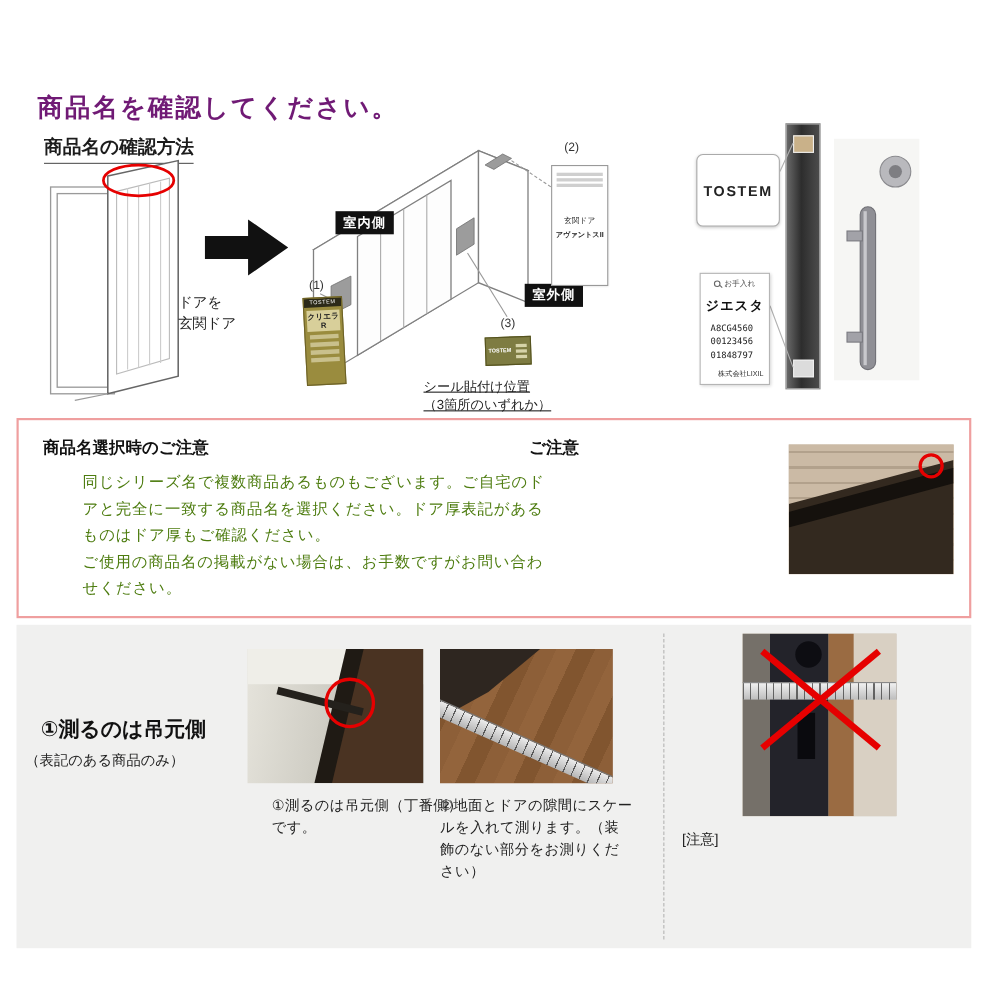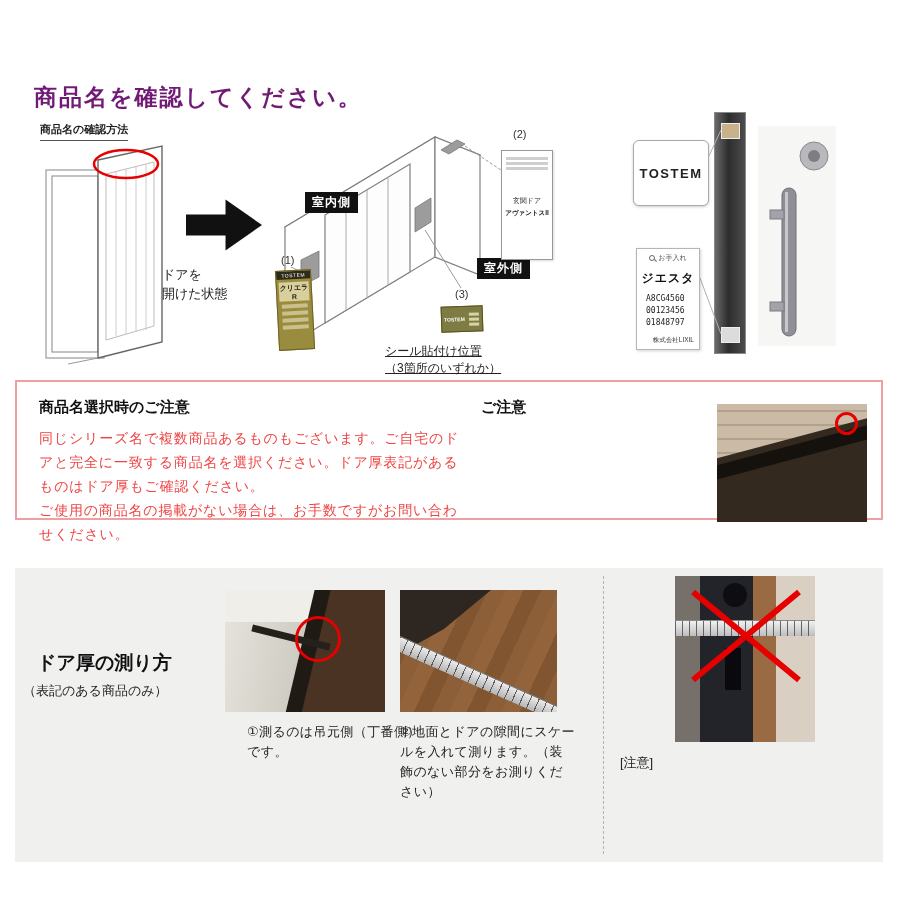--- a/index.html
+++ b/index.html
@@ -2,21 +2,21 @@
 <html><head>
 <meta charset="utf-8">
 <style>
   * { margin:0; padding:0; box-sizing:border-box; }
   body { background:#ffffff; font-family:"Liberation Sans","DejaVu Sans",sans-serif; }
   .page { position:relative; width:900px; height:900px; background:#fff; overflow:hidden; color:#222; }
 
   
   .main-title { position:absolute; left:34px; top:82px; font-size:23px; font-weight:bold;
                 color:#701a75; letter-spacing:2px; }
-  .method-heading { position:absolute; left:40px; top:122px; font-size:11px; font-weight:bold;
+  .method-heading { position:absolute; left:40px; top:122px; font-size:17px; font-weight:bold;
                     color:#1c1c1c; border-bottom:1px solid #555; padding-bottom:3px; }
 
   
   .door-sketch { position:absolute; left:40px; top:140px; }
   .door-state-caption { position:absolute; left:162px; top:266px; font-size:13px; color:#222;
                         white-space:pre-line; line-height:1.45; }
   .big-arrow { position:absolute; left:186px; top:196px; width:76px; height:58px; background:#111;
                clip-path:polygon(0% 32%,52% 32%,52% 6%,100% 50%,52% 94%,52% 68%,0% 68%); }
 
   .iso { position:absolute; left:265px; top:112px; width:292px; height:268px; }
@@ -62,26 +62,26 @@
                 border:1px solid #b5b5b5; box-shadow:1px 1px 3px rgba(0,0,0,.18); padding:4px 3px; }
   .care-row { display:flex; align-items:center; justify-content:center; gap:3px; font-size:7px; color:#555; }
   .mag-icon { width:6px; height:6px; border:1px solid #666; border-radius:50%; position:relative; }
   .mag-icon::after { content:""; position:absolute; left:4px; top:4px; width:3px; height:1px;
                      background:#666; transform:rotate(45deg); }
   .card-name { font-size:12px; font-weight:bold; text-align:center; letter-spacing:1px; margin:7px 0 6px; color:#111; }
   .card-codes { font-family:"DejaVu Sans Mono",monospace; font-size:8px; line-height:1.5; color:#222; padding-left:6px; }
   .card-company { font-size:6.5px; color:#333; text-align:right; margin-top:7px; padding-right:2px; }
 
   
-  .notice-box { position:absolute; left:15px; top:380px; width:868px; height:140px;
+  .notice-box { position:absolute; left:15px; top:380px; width:868px; height:182px;
                 border:2px solid #EF9F9F; background:#fff; }
   .nb-heading { position:absolute; font-size:15px; font-weight:bold; color:#111; }
   .nb-h-left { left:22px; top:16px; } .nb-h-right { left:464px; top:16px; }
-  .nb-body { position:absolute; font-size:14px; color:#ef4444; line-height:1.72; letter-spacing:0.8px;
-             white-space:pre-line; }
+  .nb-body { position:absolute; font-size:14px; color:#4d7c0f; line-height:1.72; letter-spacing:0.8px;
+             white-space:pre-line;margin-left:36px; }
   .nb-b-left { left:22px; top:44px; width:430px; }
   .nb-b-right { left:464px; top:44px; width:234px; }
   .notice-photo { position:absolute; left:700px; top:22px; width:150px; height:118px; overflow:hidden; background:#c7b6a1; }
   .np-brick { position:absolute; inset:0; background:repeating-linear-gradient(0deg,#cbbaa5 0 12px,#b2a18c 12px 14px); }
   .np-door  { position:absolute; inset:0; background:#33291f; clip-path:polygon(0 46%,100% 12%,100% 100%,0 100%); }
   .np-frame { position:absolute; inset:0; background:#15110d; clip-path:polygon(0 52%,100% 18%,100% 30%,0 64%); }
   .ring { position:absolute; border:3px solid #E60000; border-radius:50%; }
   .np-ring { left:118px; top:8px; width:23px; height:23px; }
 
   
@@ -138,21 +138,21 @@
     <g stroke="#cccccc" stroke-width="1">
       <line x1="76" y1="31" x2="76" y2="196"></line>
       <line x1="86" y1="29" x2="86" y2="194"></line>
       <line x1="96" y1="27" x2="96" y2="192"></line>
       <line x1="106" y1="25" x2="106" y2="190"></line>
     </g>
     <line x1="58" y1="218" x2="28" y2="224" stroke="#999999"></line>
     <ellipse cx="86" cy="24" rx="32" ry="14" fill="none" stroke="#E60000" stroke-width="2.5"></ellipse>
   </svg>
   <div class="door-state-caption">ドアを
-開けた状態</div>
+玄関ドア</div>
 
   <div class="big-arrow"></div>
 
   <div class="iso">
     <svg class="frame-art" width="292" height="268" viewBox="0 0 292 268">
       <g fill="#ffffff" stroke="#808080" stroke-width="1.2">
         <polygon points="20,115 170,25 215,43 65,133"></polygon>
         <polygon points="20,115 170,25 170,145 20,235"></polygon>
         <polygon points="170,25 215,43 215,163 170,145"></polygon>
       </g>
@@ -250,21 +250,21 @@
     <div class="nb-heading nb-h-right">ご注意</div>
     <div class="notice-photo">
       <div class="np-brick"></div>
       <div class="np-door"></div>
       <div class="np-frame"></div>
       <div class="ring np-ring"></div>
     </div>
   </div>
 
   <div class="measure-section">
-    <div class="ms-heading">ドア厚の測り方</div>
+    <div class="ms-heading">①測るのは吊元側</div>
     <div class="ms-subheading">（表記のある商品のみ）</div>
 
     <div class="photo photo1">
       <div class="p1-ceiling"></div>
       <div class="p1-door"></div>
       <div class="p1-frame"></div>
       <div class="p1-arm"></div>
       <div class="ring p1-ring"></div>
     </div>
     <div class="ms-caption cap1">①測るのは吊元側（丁番側）です。</div>

